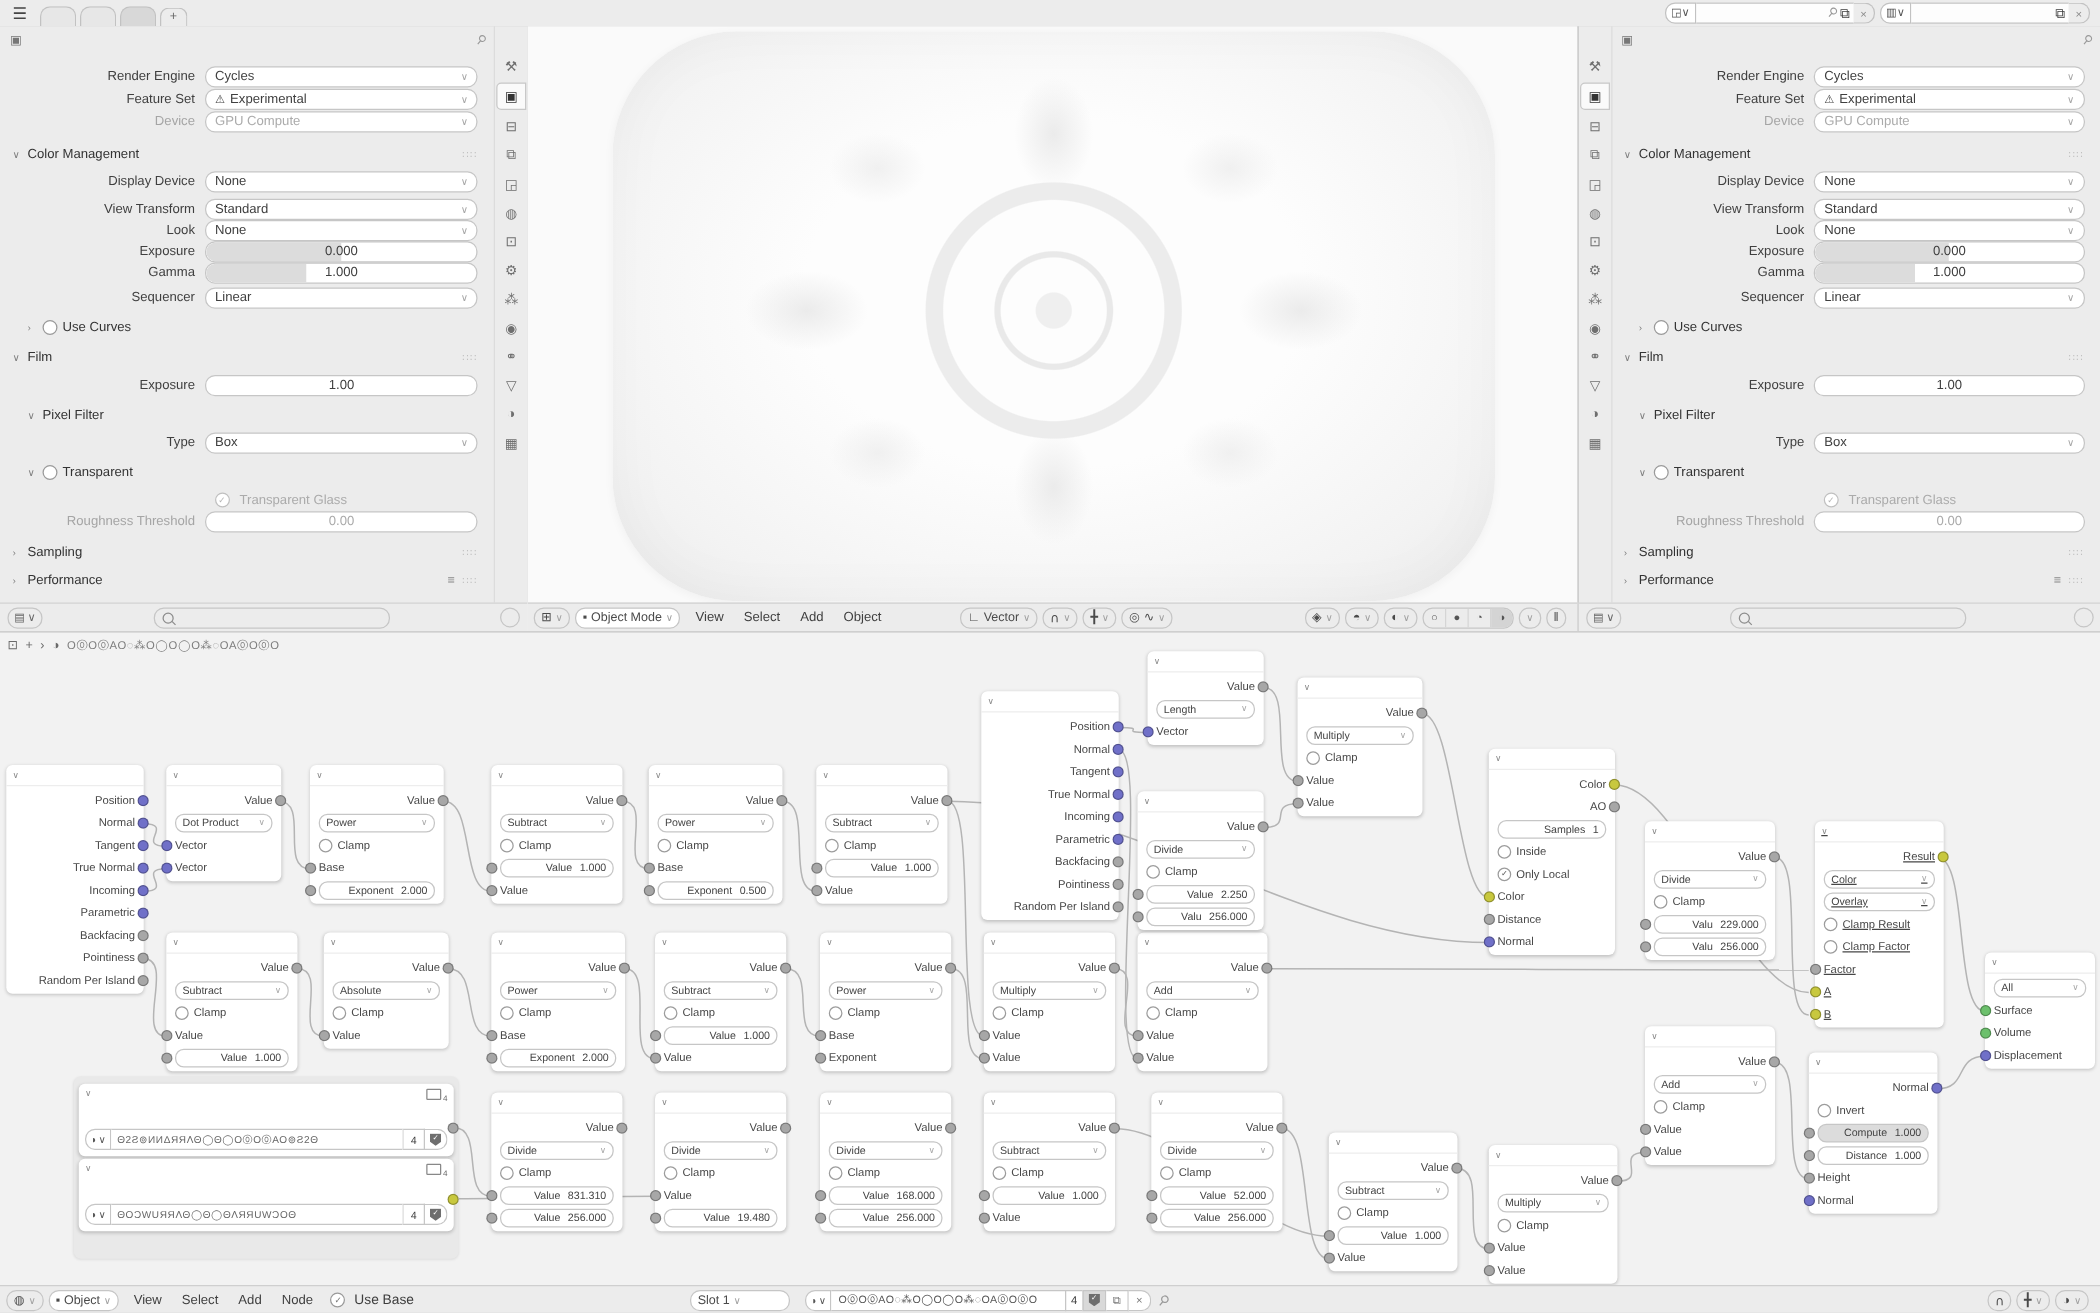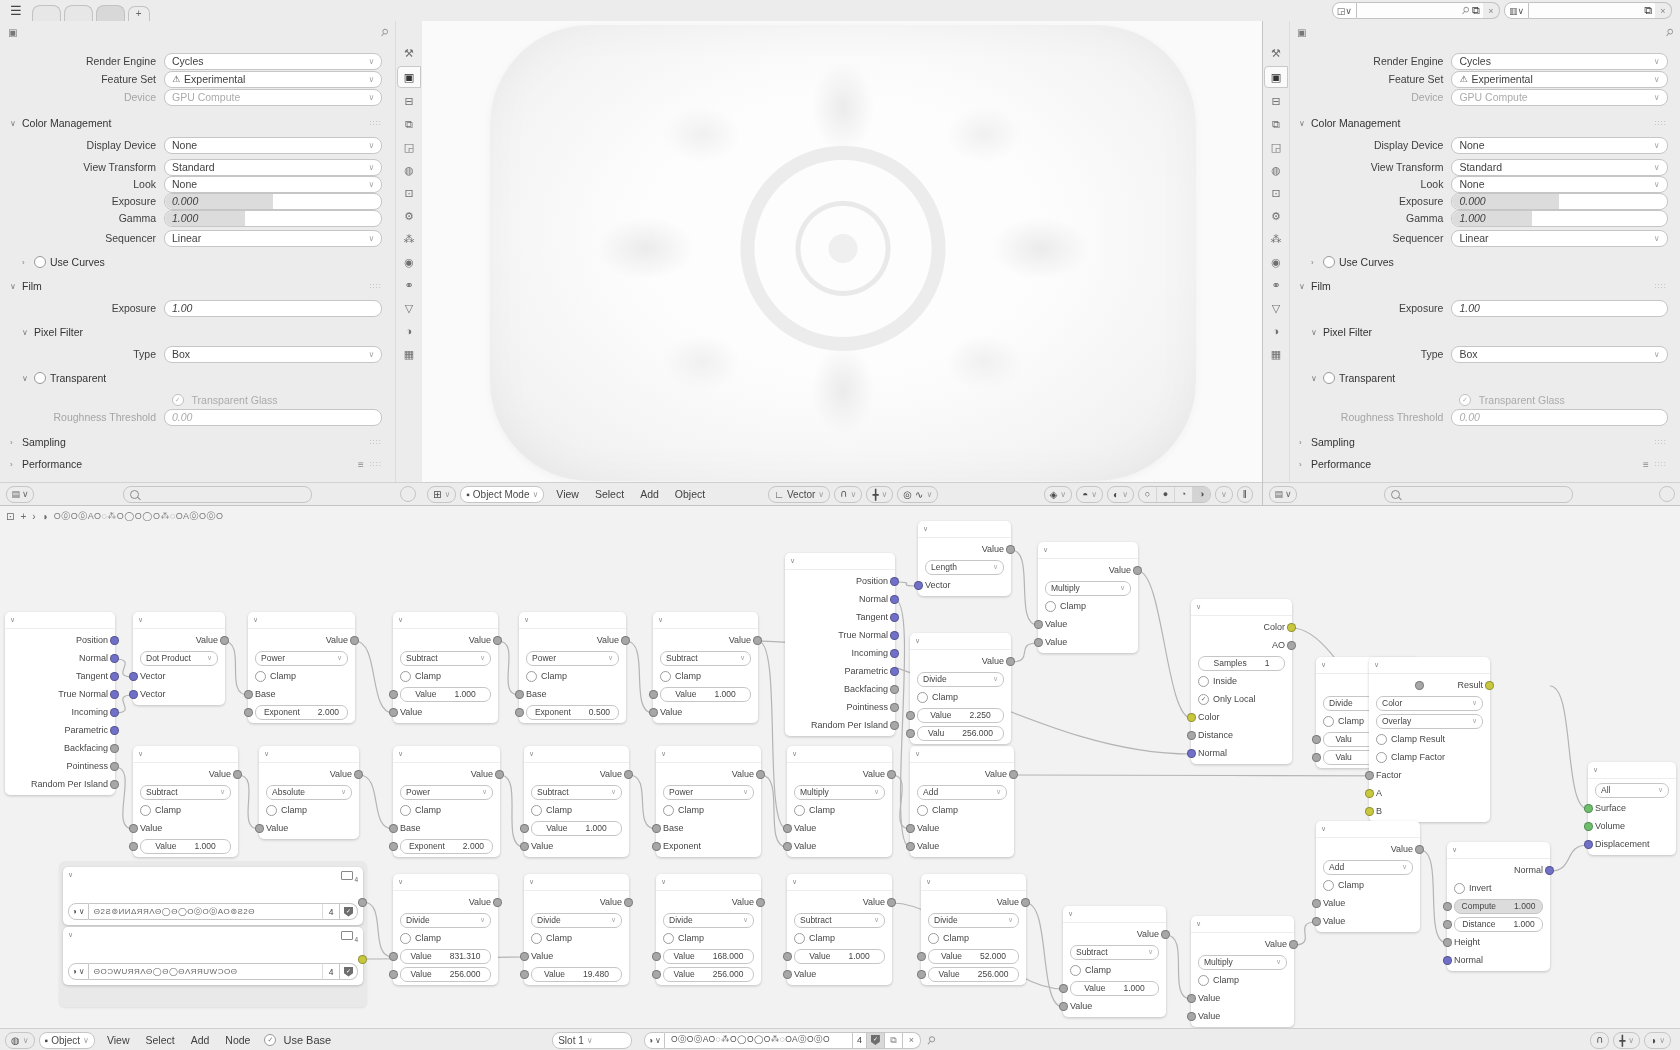--- a/index.html
+++ b/index.html
@@ -30,21 +30,21 @@
   .props-top-icons{position:absolute;top:6px;left:8px;right:8px;display:flex;}
   .pin-top{margin-left:auto;color:#9a9a9a;font-size:10px;transform:rotate(40deg);}
   .ctx-icon{color:#777;font-size:10px;}
   .prow{display:flex;align-items:center;height:16px;}
   .prow .plabel{width:40%;text-align:right;padding-right:8px;font-size:10.5px;color:#3f3f3f;white-space:nowrap;}
   .prow .plabel.muted{color:#a5a5a5;}
   .pfield{width:56%;position:relative;}
   .dd,.slider{height:15px;border:1px solid #c6c6c6;border-radius:8px;background:#fff;display:flex;align-items:center;padding:0 7px;font-size:10.5px;color:#3f3f3f;overflow:hidden;position:relative;}
   .dd .chev{margin-left:auto;color:#a6a6a6;font-size:8px;}
   .dd.muted,.slider.muted{color:#ababab;}
-  .slider{font-style:italic;}
+  .slider{justify-content:center;}
   .sliderfill{position:absolute;left:0;top:0;bottom:0;background:#dcdcdc;border-radius:8px 0 0 8px;}
   .slider span{position:relative;}
   .sectionrow{display:flex;align-items:center;font-size:10.5px;color:#333;padding-left:10px;}
   .sectionrow .grip{margin-left:auto;color:#c0c0c0;font-size:8px;letter-spacing:1px;padding-right:8px;}
   .sectionrow .listico{color:#8a8a8a;font-size:10px;margin-left:auto;padding-right:6px;}
   .sectionrow .listico + .grip{margin-left:0;}
   .carat{width:12px;color:#7e7e7e;font-size:8px;}
   .radio{width:10px;height:10px;border:1px solid #9a9a9a;border-radius:50%;background:#fff;margin-right:4px;display:inline-flex;align-items:center;justify-content:center;font-size:7px;color:#777;}
   .radio.checked-muted{border-color:#c0c0c0;color:#b5b5b5;}
   .checkrow{display:flex;align-items:center;padding-left:44%;font-size:10.5px;}
@@ -89,21 +89,21 @@
   .node{position:absolute;background:#fff;border-radius:5px;box-shadow:0 1px 3px rgba(0,0,0,.2);font-size:9px;color:#474747;}
   .nhead{height:16px;display:flex;align-items:center;padding:0 5px;color:#777;border-bottom:1px solid #ededed;}
   .nhead .chev{font-size:7px;color:#8a8a8a;}
   .nbody{padding:2px 0;}
   .nrow{height:18px;display:flex;align-items:center;position:relative;padding:0 7px;}
   .nrow.out{justify-content:flex-end;}
   .sock{position:absolute;width:7px;height:7px;border-radius:50%;border:1px solid rgba(0,0,0,.28);top:50%;margin-top:-4.5px;z-index:3;}
   .sock.si{left:-4px;}  .sock.so{right:-4px;}
   .npill{flex:1;height:13px;border:1px solid #c6c6c6;border-radius:7px;background:#fff;display:flex;align-items:center;padding:0 5px;font-size:8.5px;color:#444;overflow:hidden;}
   .npill .chev{margin-left:auto;color:#a8a8a8;font-size:7px;}
-  .npill.val{justify-content:center;gap:18px;}
+  .npill.val{justify-content:flex-end;gap:6px;}
   .npill.filled{background:#dcdcdc;}
   .nchk{width:9px;height:9px;min-width:9px;border:1px solid #9c9c9c;border-radius:50%;margin-right:4px;display:flex;align-items:center;justify-content:center;font-size:6.5px;color:#555;background:#fff;}
   .frame{position:absolute;background:#e9e9e9;border-radius:6px;box-shadow:0 1px 2px rgba(0,0,0,.08);}
   .gcard{position:absolute;background:#fff;border-radius:5px;box-shadow:0 1px 3px rgba(0,0,0,.2);}
   .gcard .nhead{border-bottom:none;}
   .mon{width:10px;height:7px;border:1px solid #888;border-radius:1px;margin-left:auto;position:relative;}
   .mon-sub{font-size:6.5px;color:#666;margin-left:1px;align-self:flex-end;}
   .gmatrow{position:absolute;left:5px;right:5px;bottom:5px;height:17px;display:flex;align-items:center;}
   .gmi{height:15px;border:1px solid #c6c6c6;background:#fff;display:flex;align-items:center;padding:0 3px;font-size:8px;color:#555;gap:2px;}
   .gmi.first{border-radius:8px 0 0 8px;}
@@ -1331,21 +1331,21 @@
             </div>
             <div class="nrow">
               <div class="sock si" style="background: rgb(167, 167, 167);"></div>
               <div class="npill val">
                 <span>Valu</span>
                 <span>256.000</span>
               </div>
             </div>
           </div>
         </div>
-        <div class="node" style="left: 1369px; top: 151px; width: 121px;">
+        <div class="node" style="left: 1452px; top: 151px; width: 103px; text-decoration: underline;">
           <div class="nhead">
             <span class="chev">∨</span>
           </div>
           <div class="nbody">
             <div class="nrow out">
               <span>Result</span>
               <div class="sock so" style="background: rgb(200, 200, 62);"></div>
             </div>
             <div class="nrow">
               <div class="npill">

